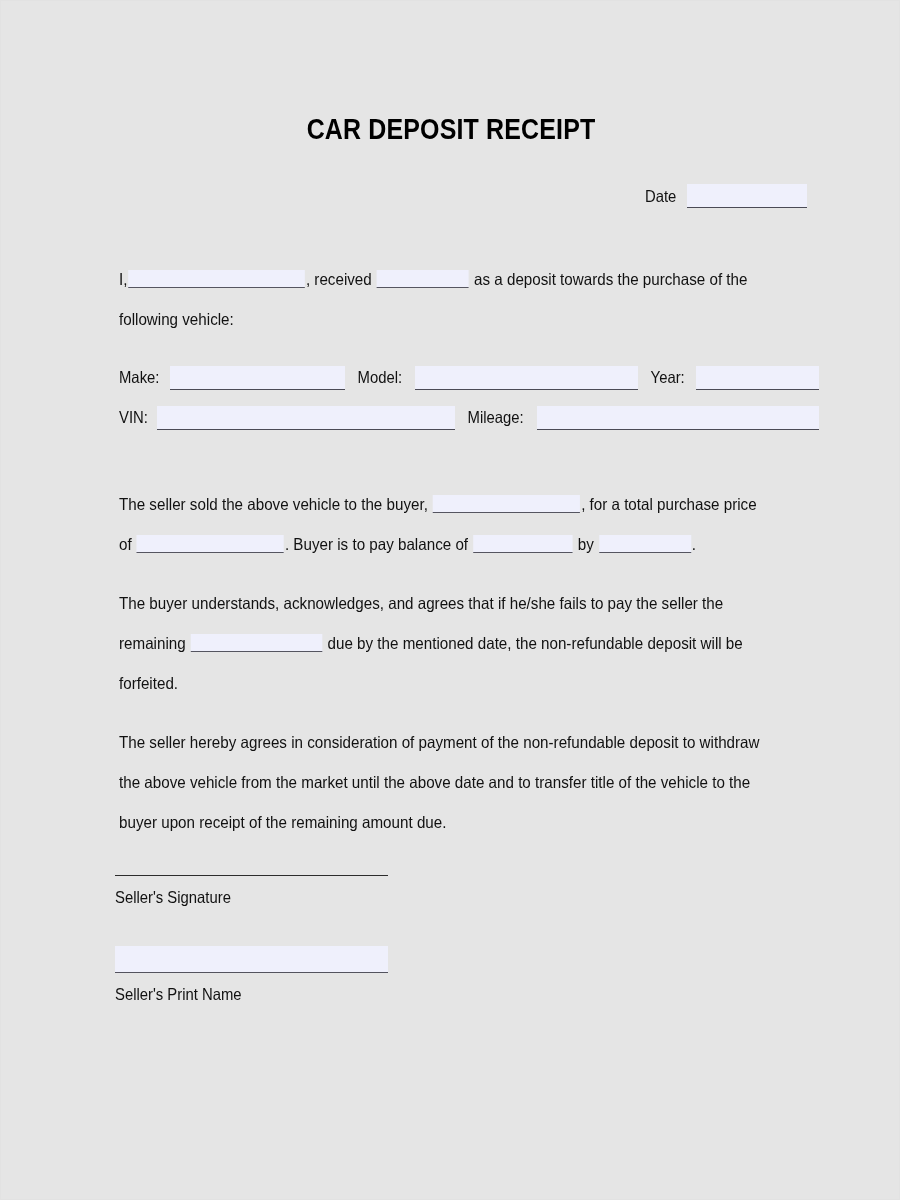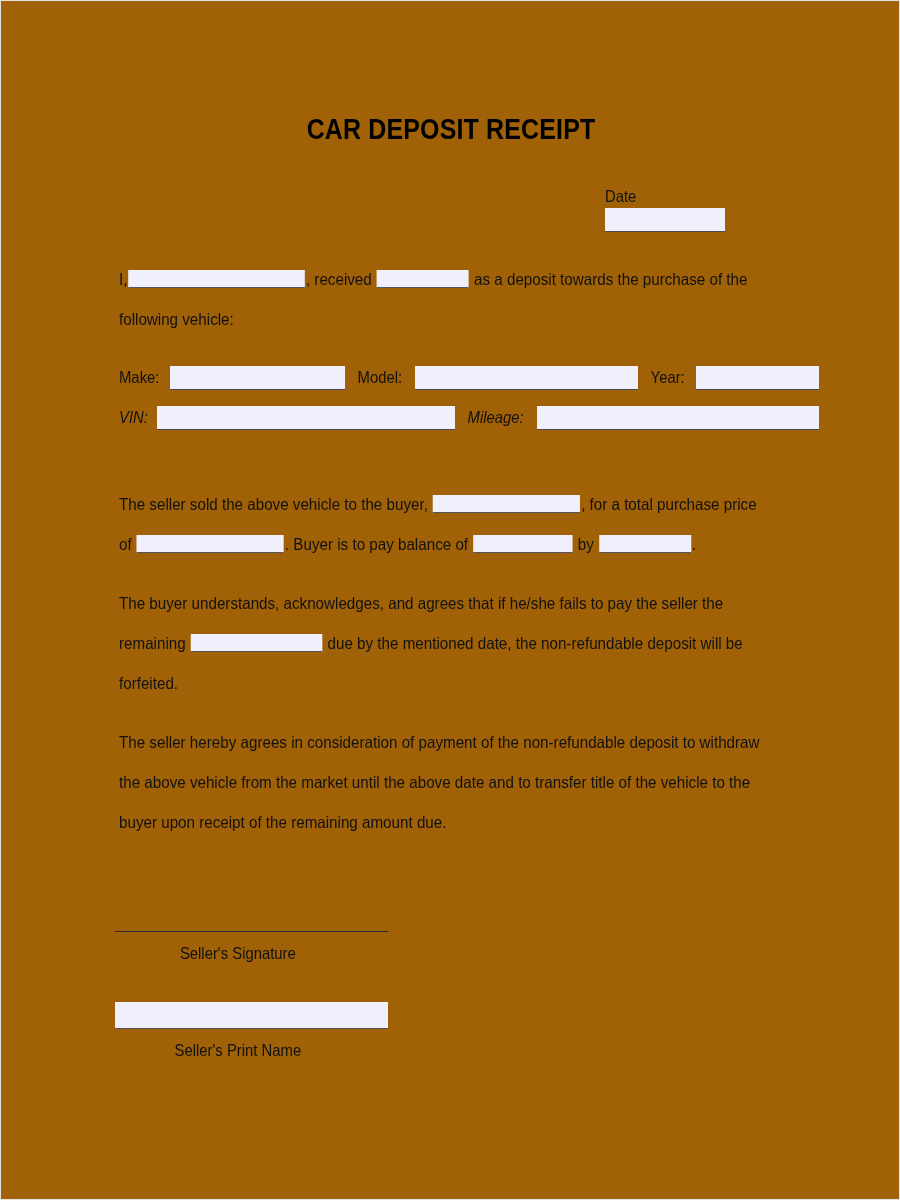--- a/index.html
+++ b/index.html
@@ -14,46 +14,45 @@
     color: #111111;
     overflow: hidden;
   }
 
   .page {
     position: relative;
     width: 900px;
     height: 1200px;
     box-sizing: border-box;
     border: 1px solid #e2e2e2;
-    background: #a16207;
+    background: #e5e5e5;
   }
 
   .doc-title {
     position: absolute;
     top: 112px;
     left: 0;
     width: 900px;
     text-align: center;
     font-size: 29px;
     font-weight: bold;
     letter-spacing: 0.2px;
     transform: scaleX(0.86);
     transform-origin: center top;
     color: #000000;
   }
 
   
   .date-row {
     position: absolute;
     top: 183px;
-    left: 604px;
+    left: 644px;
     width: 180px;
     display: flex;
-    align-items: flex-start;
-    flex-direction: column;
+    align-items: flex-end;
   }
   .date-label {
     font-size: 16.5px;
     line-height: 24px;
     white-space: nowrap;
     padding-right: 7px;
     transform: scaleX(0.9);
     transform-origin: left bottom;
   }
   .fieldbox {
@@ -101,44 +100,43 @@
   .vehicle {
     position: absolute;
     left: 118px;
     width: 700px;
   }
   .v-row {
     display: flex;
     align-items: flex-start;
     height: 32px;
   }
-  .v-row + .v-row { margin-top: 8px; font-style: italic; }
+  .v-row + .v-row { margin-top: 8px; }
   .v-label {
     font-size: 16.5px;
     line-height: 22px;
     white-space: nowrap;
     padding-right: 6px;
     transform: scaleX(0.9);
     transform-origin: left bottom;
   }
   .v-field {
     background: #eff0fc;
     border-bottom: 1.6px solid #4a4a55;
     height: 23px;
   }
 
   
   .sign-block {
     position: absolute;
-    top: 930px;
+    top: 874px;
     left: 114px;
     width: 704px;
     display: flex;
     justify-content: space-between;
-    text-align: center;
   }
   .sign-col { width: 273px; }
   .sign-rule {
     height: 0;
     border-top: 1.8px solid #2c2c2c;
   }
   .sign-caption {
     font-size: 16.5px;
     line-height: 22px;
     padding-top: 10px;

